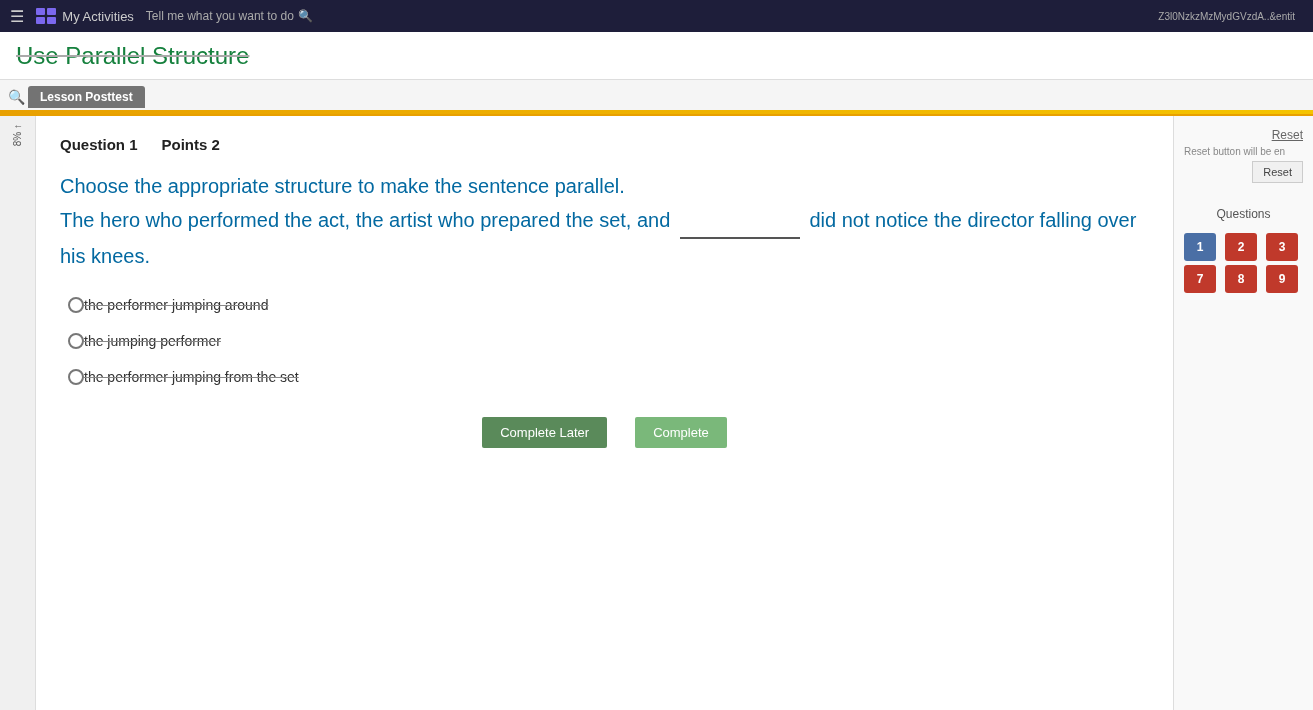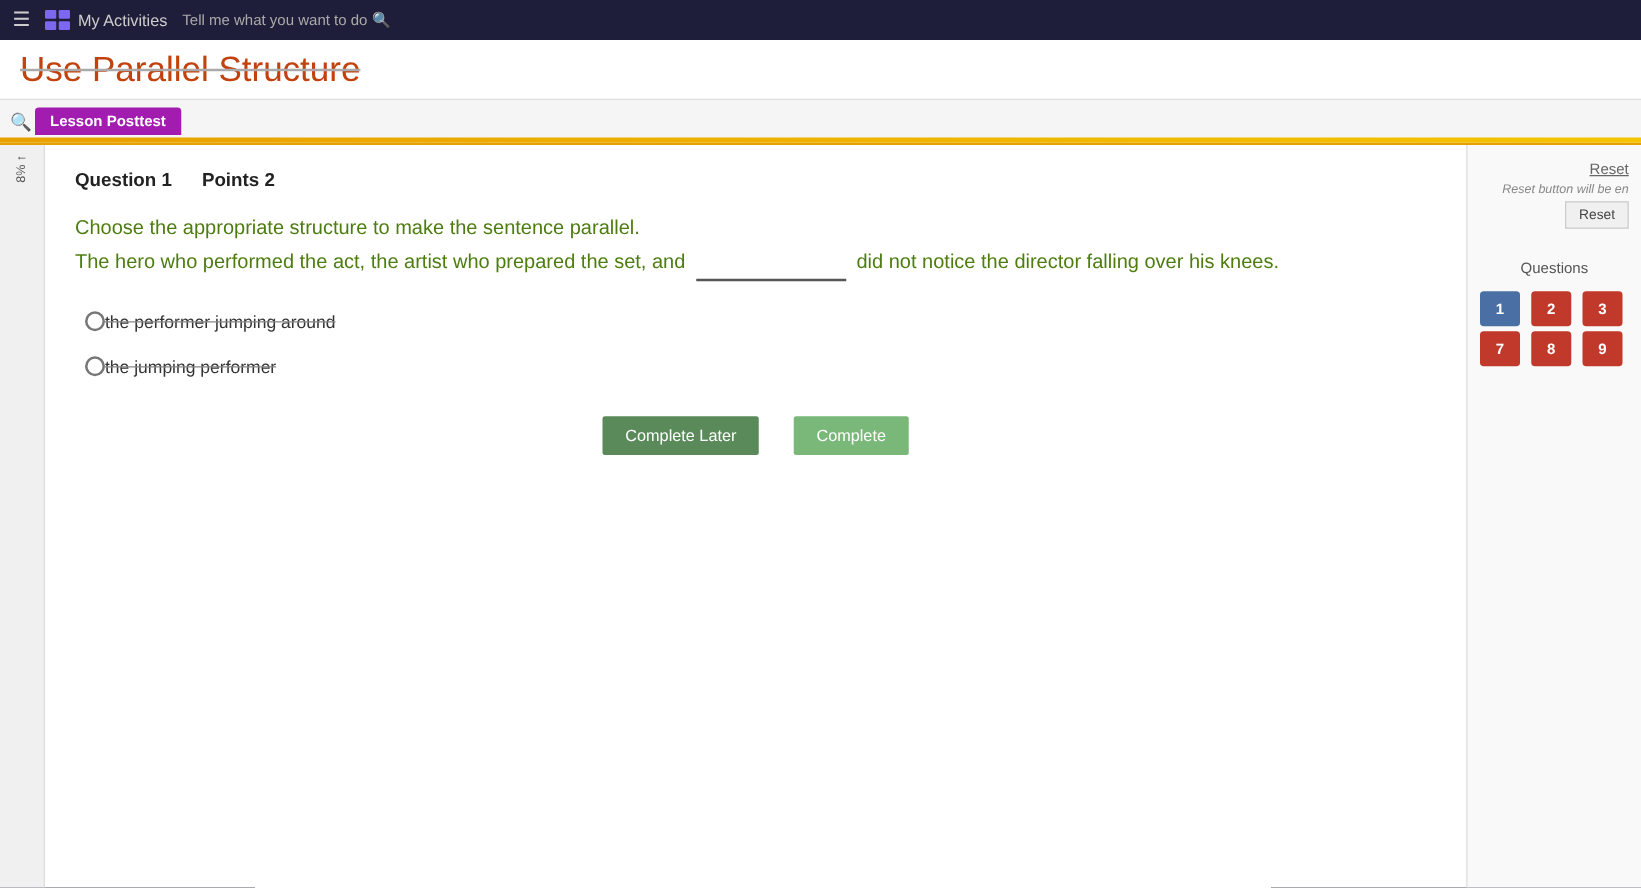--- a/index.html
+++ b/index.html
@@ -75,23 +75,23 @@
     .page-title-bar {
       background: white;
       height: 48px;
       display: flex;
       align-items: center;
       padding: 0 16px;
       border-bottom: 1px solid #ddd;
     }
 
     .page-title {
-      font-size: 28px;
+      font-size: 24px;
       font-weight: 400;
-      color: #c2410c;
+      color: #15803d;
       text-decoration: line-through;
       text-decoration-color: #aaa;
     }
 
     
     .lesson-tab-bar {
       background: #f5f5f5;
       height: 36px;
       display: flex;
       align-items: center;
@@ -101,21 +101,21 @@
     }
 
     .lesson-search-icon {
       position: absolute;
       left: 8px;
       color: #555;
       font-size: 14px;
     }
 
     .lesson-tab {
-      background: #a21caf;
+      background: #737373;
       color: white;
       font-size: 12px;
       font-weight: bold;
       padding: 4px 12px;
       border-radius: 3px 3px 0 0;
       margin-left: 16px;
     }
 
     
     .main-content {
@@ -164,22 +164,22 @@
       color: #222;
     }
 
     .points-label {
       font-size: 15px;
       font-weight: bold;
       color: #222;
     }
 
     .question-text {
-      font-size: 16px;
-      color: #4d7c0f;
+      font-size: 20px;
+      color: #0369a1;
       line-height: 1.7;
       margin-bottom: 24px;
     }
 
     .blank {
       display: inline-block;
       min-width: 120px;
       border-bottom: 2px solid #555;
       margin: 0 4px;
     }
@@ -269,22 +269,20 @@
       color: #666;
       font-size: 12px;
       cursor: pointer;
       text-decoration: underline;
       text-align: right;
     }
 
     .reset-note {
       font-size: 10px;
       color: #888;
-      text-align: right;
-      font-style: italic;
     }
 
     .reset-button {
       background: #f0f0f0;
       border: 1px solid #ccc;
       padding: 4px 10px;
       font-size: 11px;
       cursor: pointer;
       align-self: flex-end;
       color: #444;
@@ -338,20 +336,23 @@
       <span></span>
         <span></span>
         <span></span>
         <span></span>
     </div>
     <span>My Activities</span>
   </div>
   <div class="tell-me-bar">
     <span>Tell me what you want to do</span>
     <span>🔍</span>
+  </div>
+  <div class="url-bar">
+    <span>Z3l0NzkzMzMydGVzdA..&amp;entit</span>
   </div>
 </div>
 
 <div class="page-title-bar">
   <h1 class="page-title">Use Parallel Structure</h1>
 </div>
 
 <div class="lesson-tab-bar">
   <span class="lesson-search-icon">🔍</span>
   <div class="lesson-tab">Lesson Posttest</div>
@@ -380,20 +381,24 @@
 
     <ul class="options-list">
       <li class="option-item">
         <div class="option-radio"></div>
         <span class="option-text">the performer jumping around</span>
       </li>
       <li class="option-item">
         <div class="option-radio"></div>
         <span class="option-text">the jumping performer</span>
       </li>
+      <li class="option-item">
+        <div class="option-radio"></div>
+        <span class="option-text">the performer jumping from the set</span>
+      </li>
     </ul>
 
     <div class="bottom-buttons">
       <button class="btn-complete-later">Complete Later</button>
       <button class="btn-complete">Complete</button>
     </div>
   </div>
 
   <div class="right-sidebar">
     <div class="reset-section">

